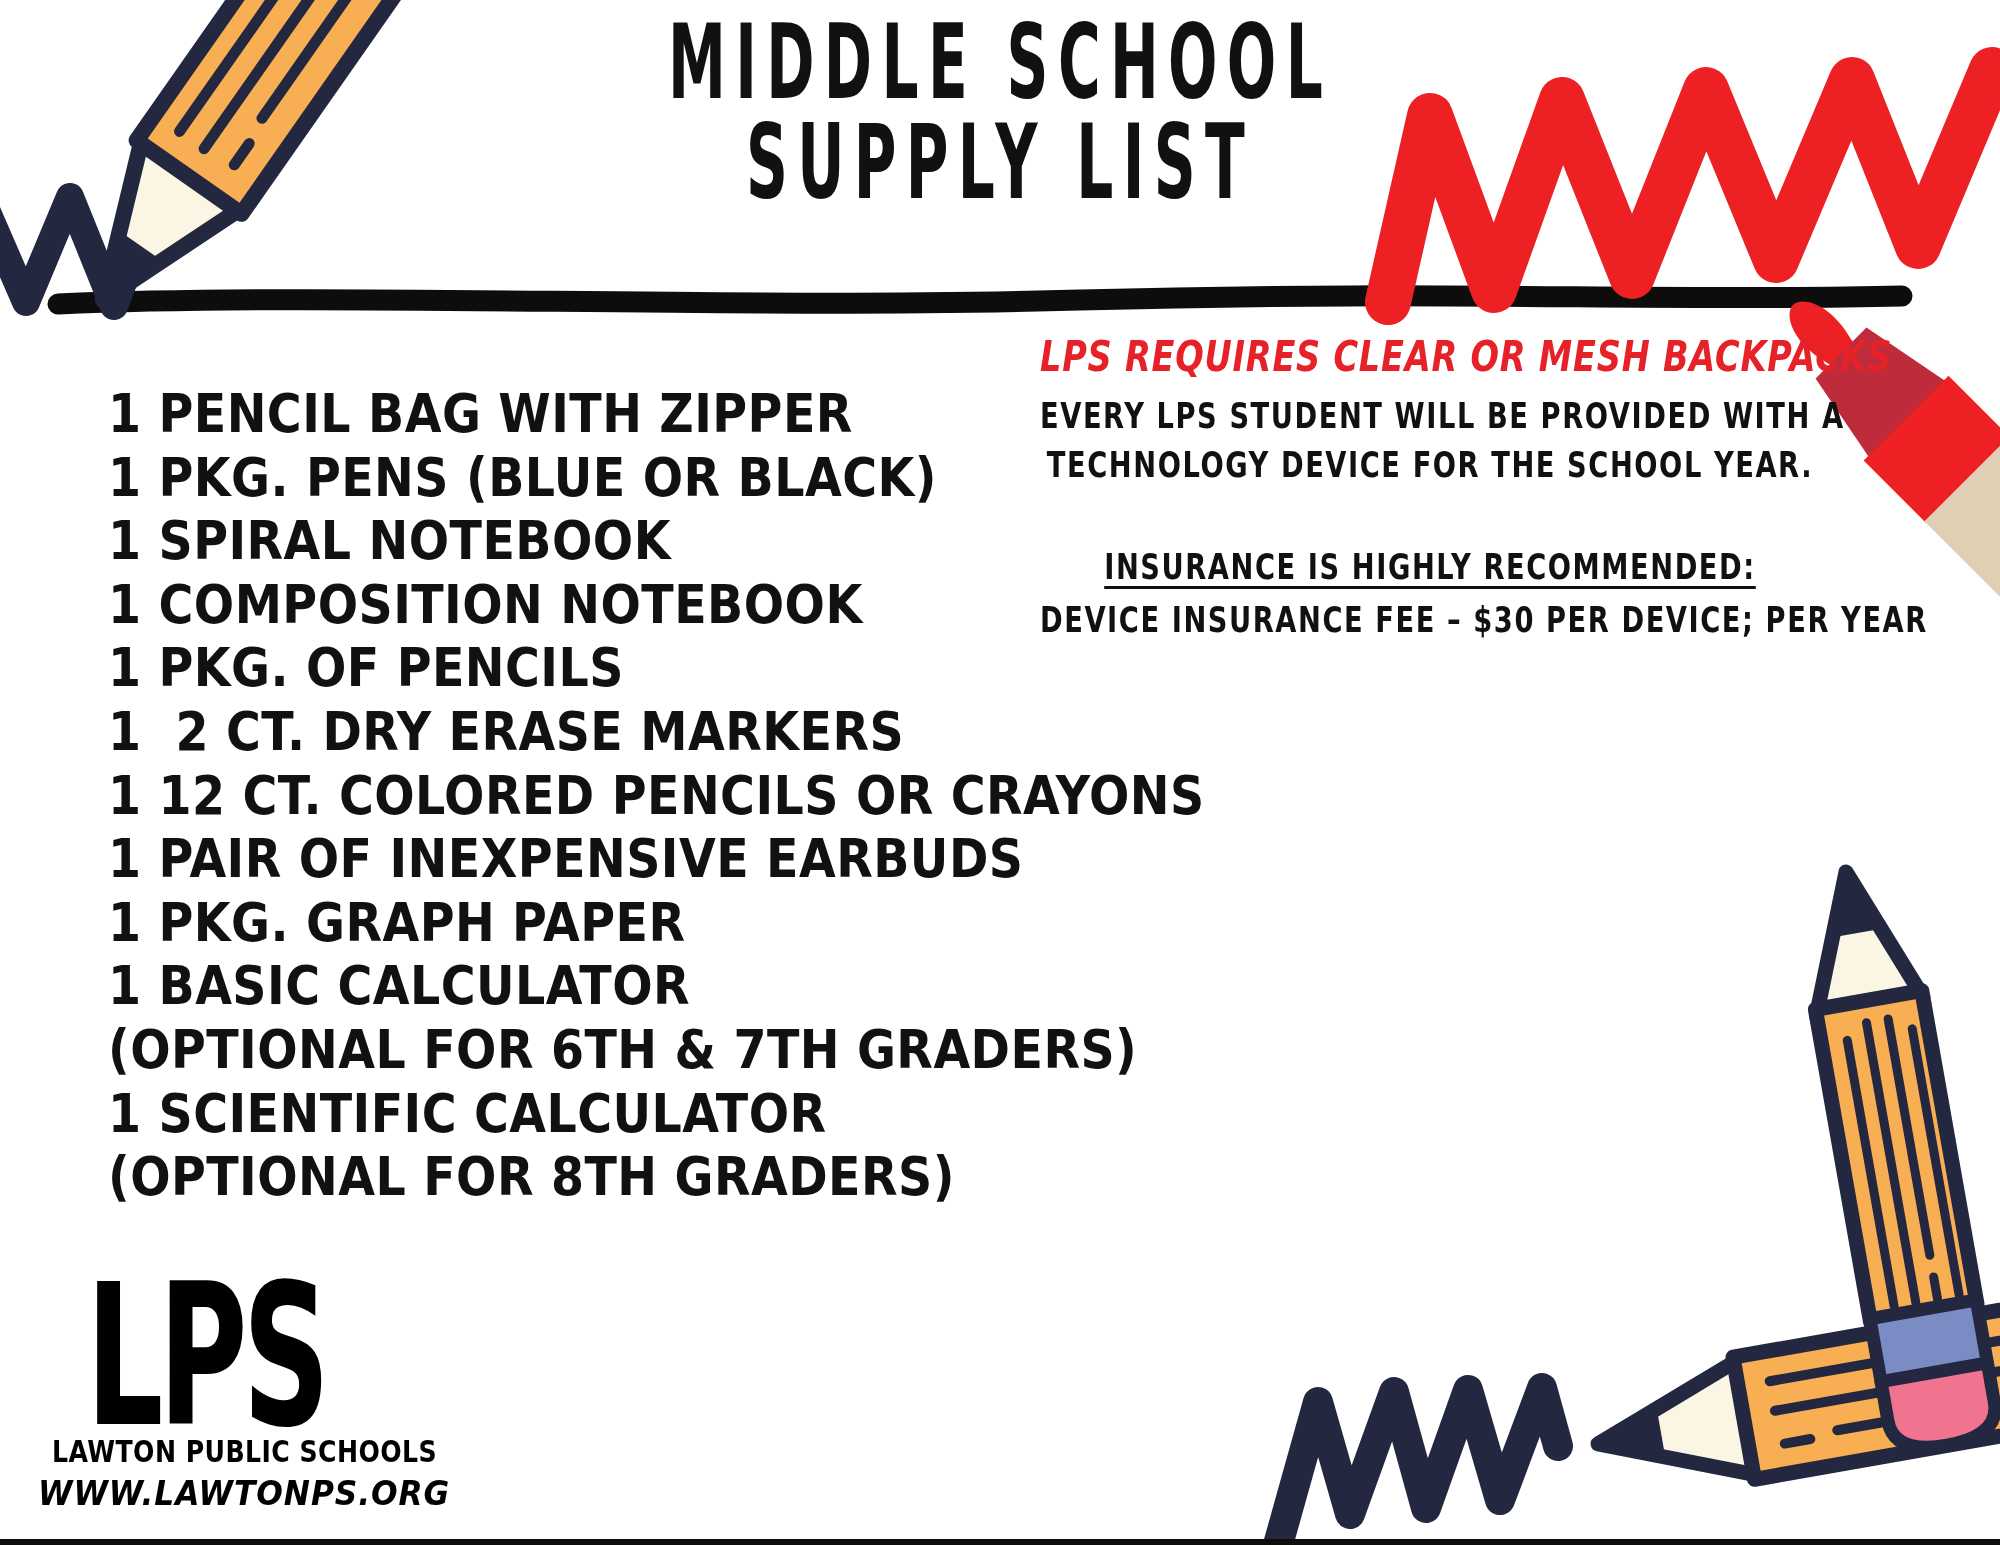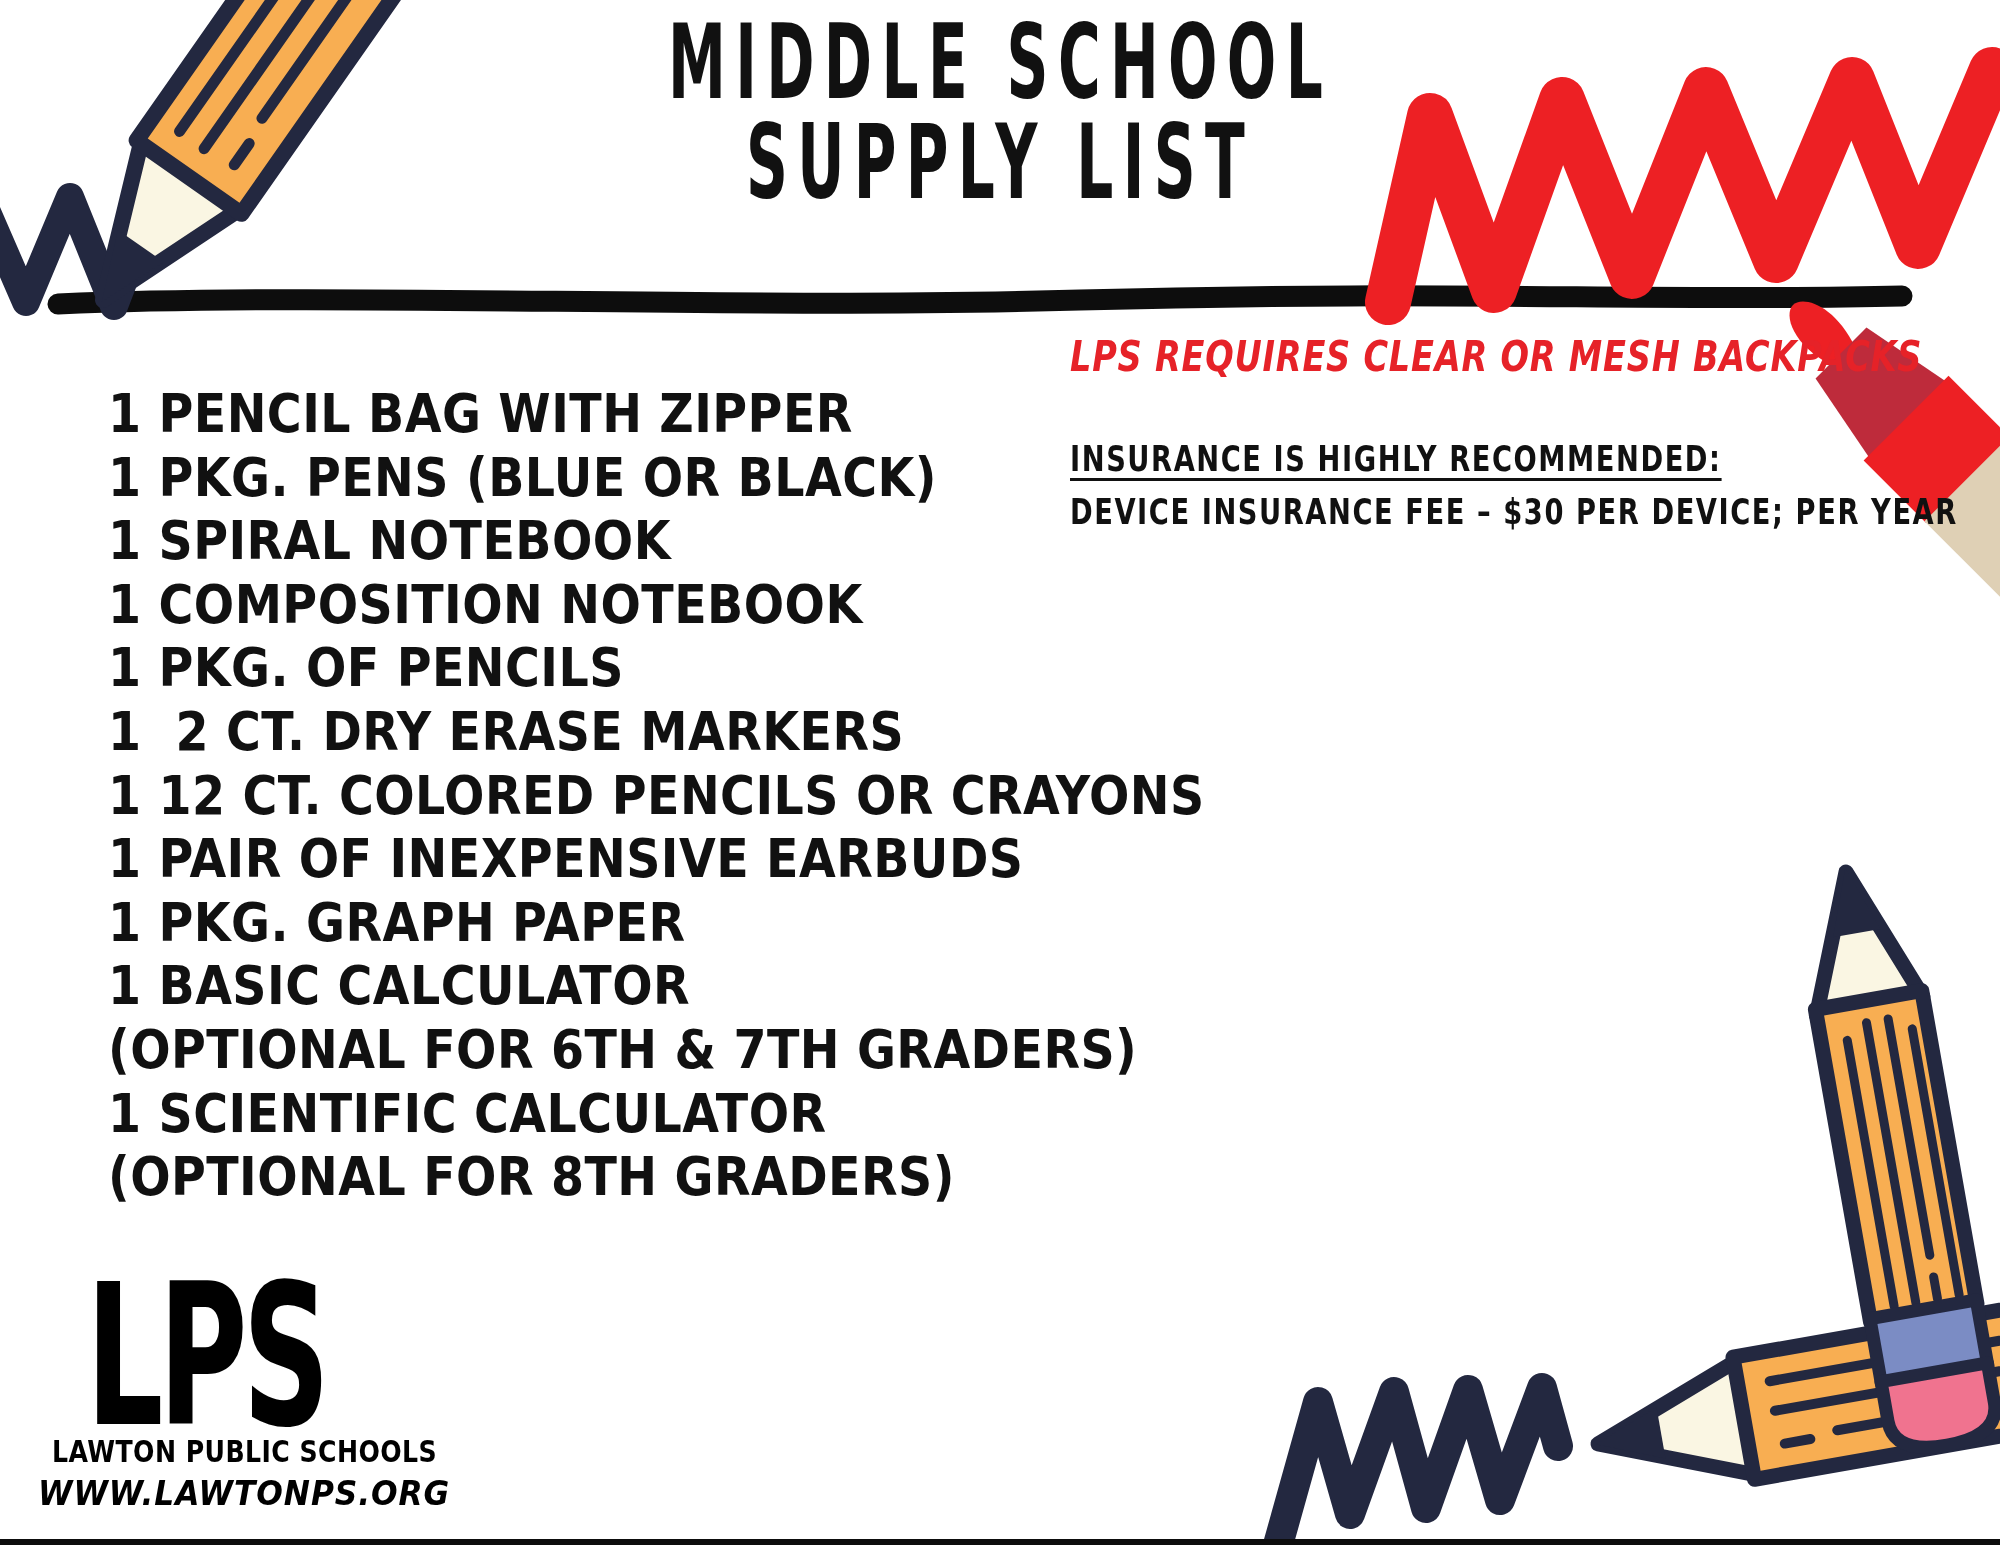--- a/index.html
+++ b/index.html
@@ -21,21 +21,21 @@
   }
 
   
   .supply-list{position:absolute;left:108px;top:382px;color:var(--c-text_black,#111);}
   .supply-item{
     font-size:54px;font-weight:800;line-height:63.6px;white-space:pre;
     transform:scaleX(0.88);transform-origin:0 50%;letter-spacing:0.5px;
   }
 
   
-  .right-col{position:absolute;left:960px;top:330px;width:1000px;text-align:left;color:var(--c-text_black,#111);}
+  .right-col{position:absolute;left:930px;top:330px;width:1000px;text-align:center;color:var(--c-text_black,#111);}
   .backpack-notice{
     font-size:43px;font-weight:800;font-style:italic;line-height:52px;
     color:var(--c-accent_red,#E62228);
     transform:scaleX(0.78);transform-origin:50% 50%;white-space:pre;letter-spacing:1px;
   }
   .device-line{
     font-size:35px;font-weight:700;line-height:49px;
     transform:scaleX(0.78);transform-origin:50% 50%;white-space:pre;letter-spacing:2px;
   }
   .device-block{margin-top:10px;}
@@ -158,20 +158,24 @@
       <div class="supply-item">1 PAIR OF INEXPENSIVE EARBUDS</div>
       <div class="supply-item">1 PKG. GRAPH PAPER</div>
       <div class="supply-item">1 BASIC CALCULATOR</div>
       <div class="supply-item">(OPTIONAL FOR 6TH &amp; 7TH GRADERS)</div>
       <div class="supply-item">1 SCIENTIFIC CALCULATOR</div>
       <div class="supply-item">(OPTIONAL FOR 8TH GRADERS)</div>
     </div>
 
     <div class="right-col">
       <div class="backpack-notice">LPS REQUIRES CLEAR OR MESH BACKPACKS</div>
+      <div class="device-block">
+        <div class="device-line">EVERY LPS STUDENT WILL BE PROVIDED WITH A</div>
+        <div class="device-line">TECHNOLOGY DEVICE FOR THE SCHOOL YEAR.</div>
+      </div>
       <div class="insurance-heading">INSURANCE IS HIGHLY RECOMMENDED:</div>
       <div class="insurance-detail">DEVICE INSURANCE FEE – $30 PER DEVICE; PER YEAR</div>
     </div>
 
     <div class="lps-word">LPS</div>
     <div class="org-name">LAWTON PUBLIC SCHOOLS</div>
     <div class="website">WWW.LAWTONPS.ORG</div>
 
   </div>
 </div>

